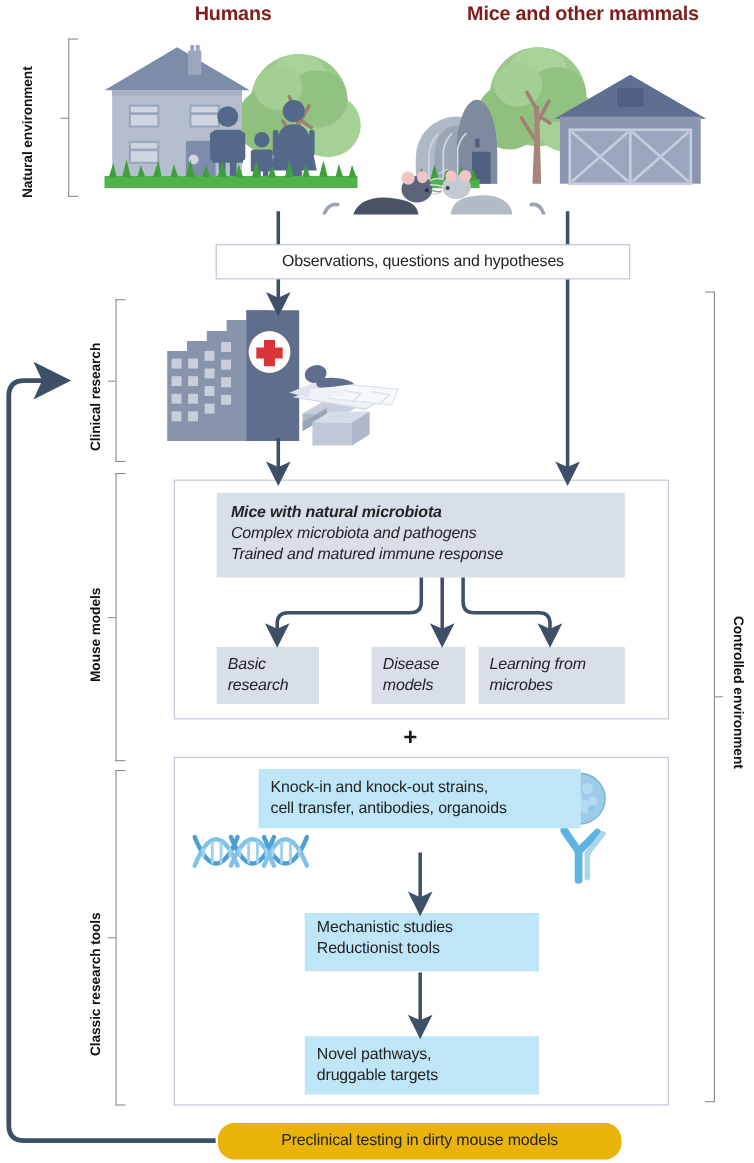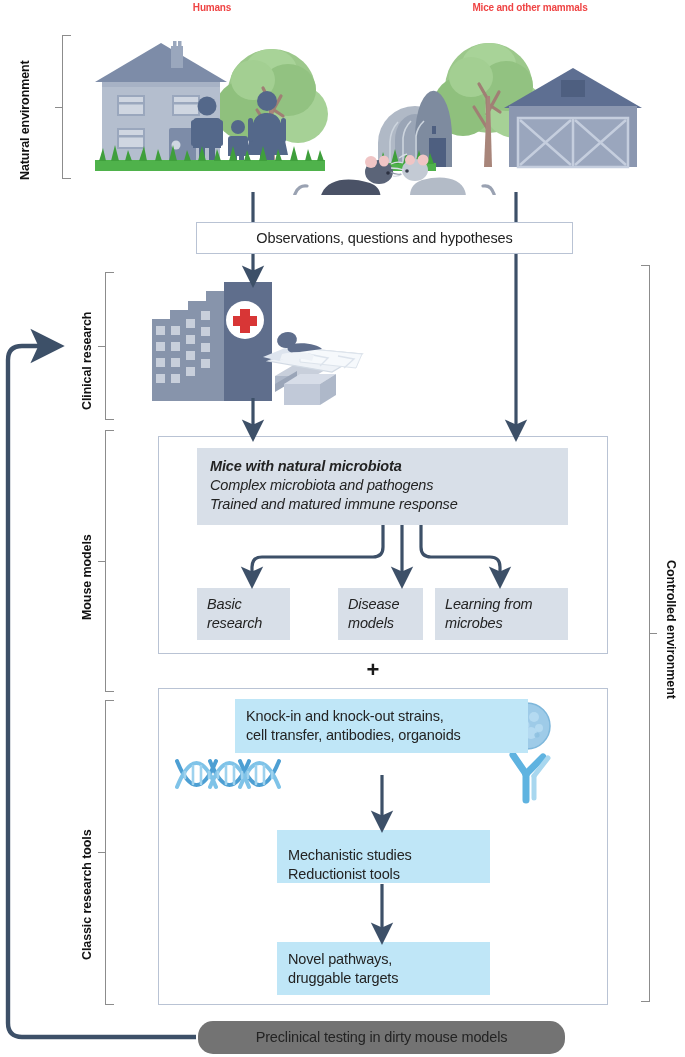--- a/index.html
+++ b/index.html
@@ -12,22 +12,22 @@
     width:685px;
     height:1057px;
     overflow:hidden;
     background:#ffffff;
   }
   .abs{position:absolute;}
 
   
   .col-head{
     font-weight:bold;
-    font-size:10px;
-    color:#ef4444;
+    font-size:18px;
+    color:#7f1d1d;
     letter-spacing:-0.2px;
     white-space:nowrap;
     text-align:center;
   }
 
   
   .vlabel{
     font-weight:bold;
     font-size:12.5px;
     color:#111111;
@@ -71,21 +71,21 @@
     box-sizing:border-box;
     background:#d8dfe8;
     font-style:italic;
   }
   .bluebox{
     box-sizing:border-box;
     background:#bfe6f7;
   }
   .pinkbox{
     box-sizing:border-box;
-    background:#737373;
+    background:#eab308;
     border-radius:15px;
   }
   .btext{
     font-size:14.5px;
     color:#232323;
     line-height:19px;
     letter-spacing:-0.15px;
   }
   .center-text{
     display:flex;align-items:center;justify-content:center;height:100%;
@@ -385,21 +385,21 @@
       <path d="M38 98 L38 76" stroke="#a8d7ef" stroke-width="5"></path>
       <path d="M38 76 L52 58" stroke="#a8d7ef" stroke-width="5"></path>
     </g>
   </svg>
 
   <div class="abs bluebox" style="left:235px;top:699px;width:293px;height:54px;padding:8px 0 0 11px;">
     <div class="btext">Knock-in and knock-out strains,</div>
     <div class="btext">cell transfer, antibodies, organoids</div>
   </div>
 
-  <div class="abs bluebox" style="left:277px;top:830px;width:213px;height:53px;padding:16px 0 0 11px;">
+  <div class="abs bluebox" style="left:277px;top:830px;width:213px;height:53px;padding:4px 0 0 11px;">
     <div class="btext">Mechanistic studies</div>
     <div class="btext">Reductionist tools</div>
   </div>
 
   <div class="abs bluebox" style="left:277px;top:942px;width:213px;height:53px;padding:8px 0 0 11px;">
     <div class="btext">Novel pathways,</div>
     <div class="btext">druggable targets</div>
   </div>
 
   <div class="abs bracket right" style="left:641px;top:265px;width:9px;height:737px;"></div>

